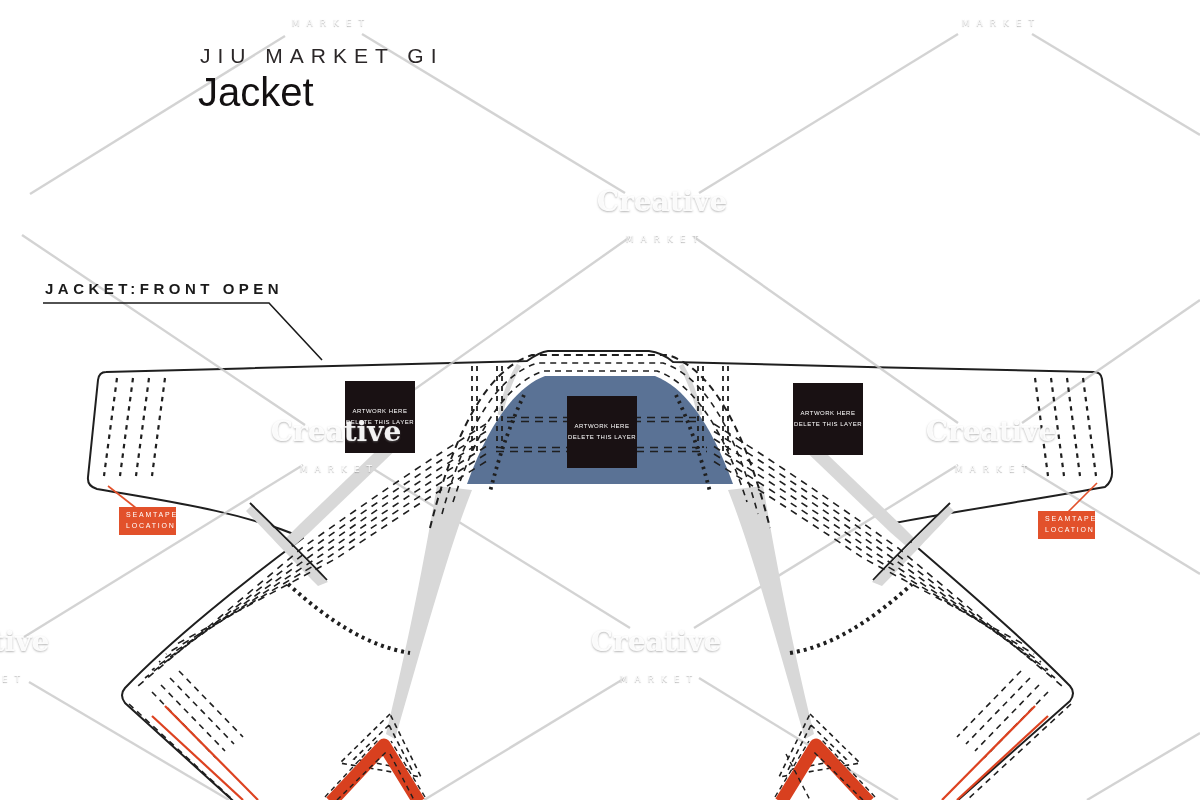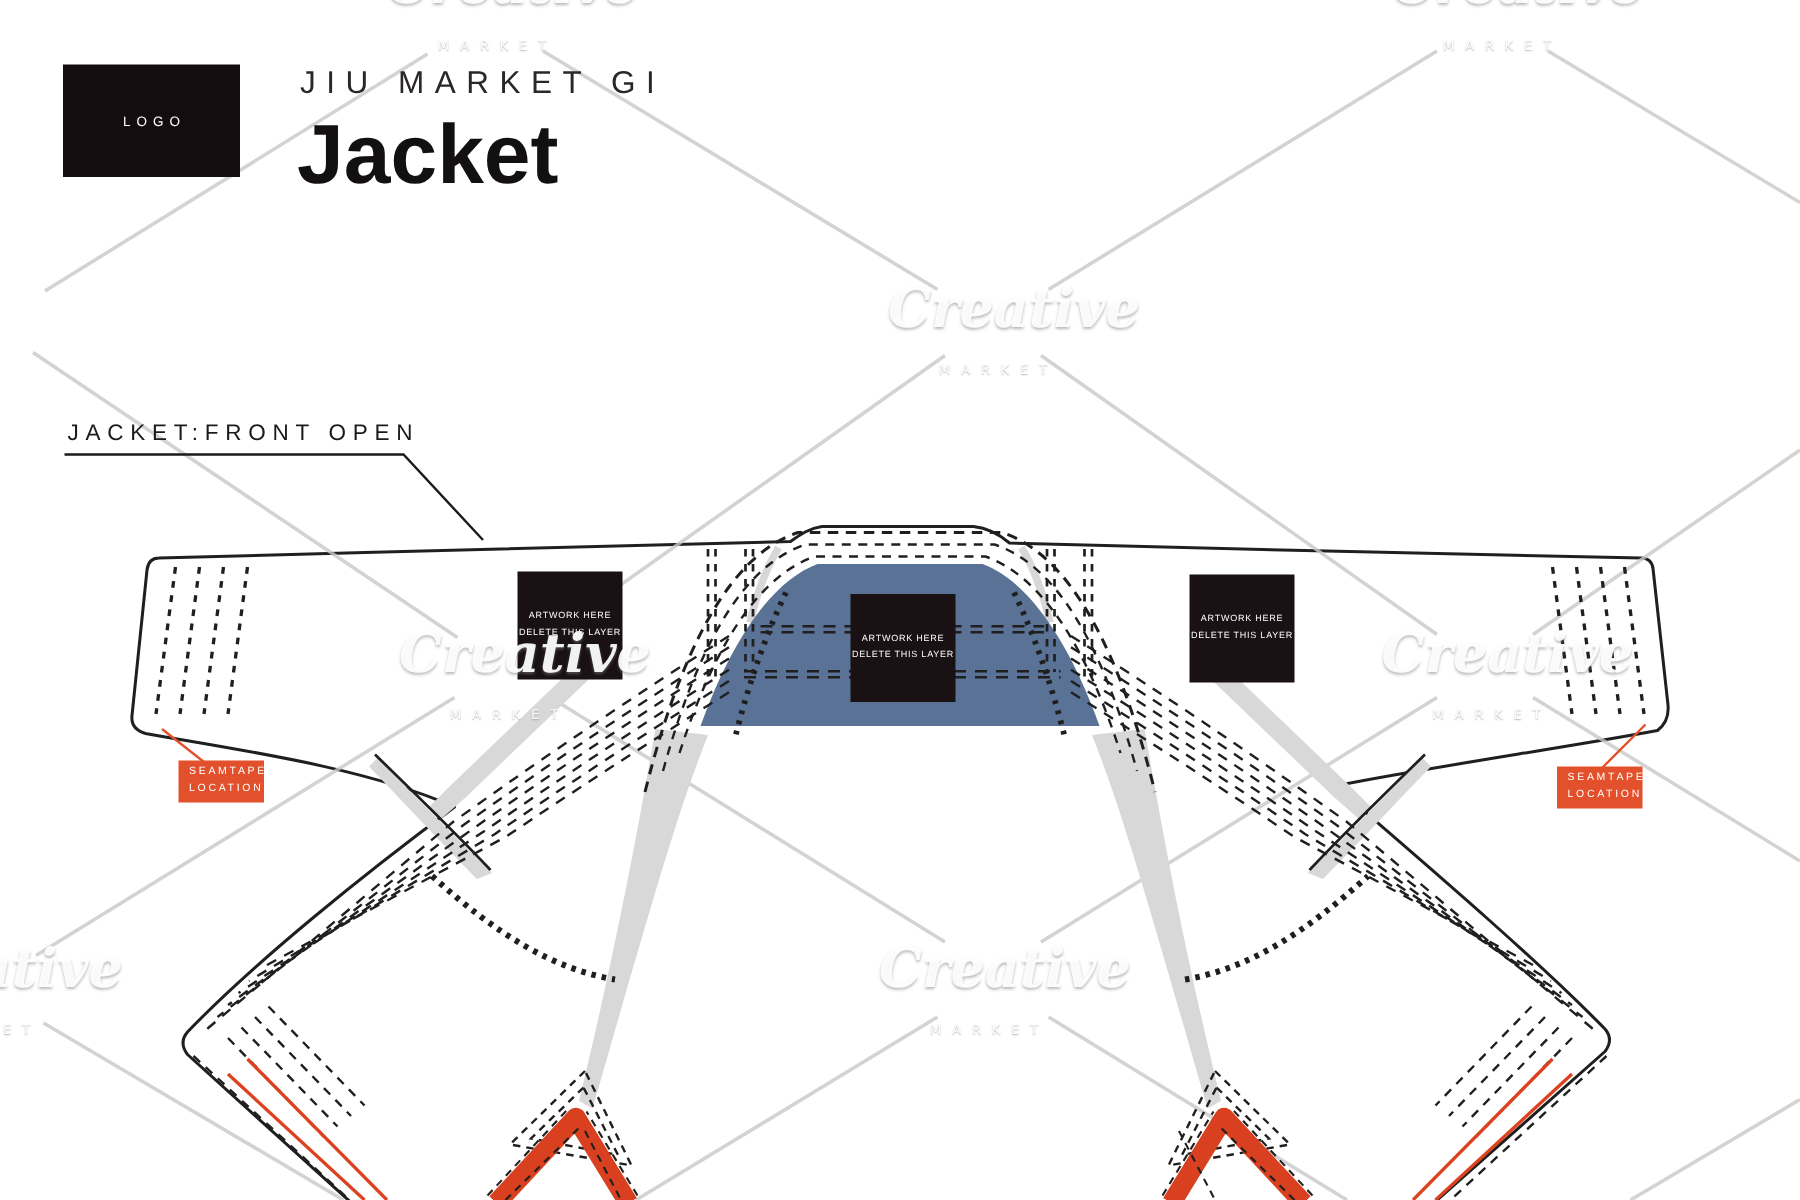--- a/index.html
+++ b/index.html
@@ -7,46 +7,46 @@
          font-family:"Liberation Sans", sans-serif;}
   svg{display:block;}
   .abs{position:absolute;}
 
   
   #logo-box{left:42px;top:43px;width:118px;height:75px;background:#140d10;
             display:flex;align-items:center;justify-content:center;z-index:5;}
   #logo-box span{color:#fff;font-size:9px;letter-spacing:4px;padding-left:4px;}
   #category-label{left:200px;top:44px;font-size:21px;letter-spacing:7px;color:#2b2728;
                   font-weight:500;z-index:5;}
-  #product-title{left:198px;top:70px;font-size:56px;font-weight:bold;color:#131011;
+  #product-title{left:198px;top:70px;font-size:40px;font-weight:normal;color:#131011;
                  letter-spacing:0px;z-index:5;}
 
   
-  #view-label{left:45px;top:280px;font-size:15px;font-weight:normal;letter-spacing:4.5px;
+  #view-label{left:45px;top:280px;font-size:15px;font-weight:bold;letter-spacing:4.5px;
               color:#1a1a1a;z-index:5;}
 
   
   .artwork-box{width:70px;height:72px;background:#191113;color:#fff;z-index:2;
                display:flex;flex-direction:column;align-items:center;justify-content:center;
                text-align:center;font-size:6px;letter-spacing:0.5px;line-height:1.8;}
   #artwork-left{left:345px;top:381px;}
   #artwork-center{left:567px;top:396px;}
   #artwork-right{left:793px;top:383px;}
 
   
   .seamtape{width:57px;height:28px;background:#e2512b;color:#fff;z-index:4;
             font-size:7px;letter-spacing:1.8px;line-height:1.55;
             display:flex;flex-direction:column;justify-content:center;padding-left:7px;box-sizing:border-box;}
   #seamtape-left{left:119px;top:507px;}
   #seamtape-right{left:1038px;top:511px;}
 
   
   .wm{width:140px;text-align:center;z-index:6;pointer-events:none;}
-  .wm-script{font-family:"DejaVu Serif", serif;font-style:italic;font-weight:bold;
-             font-size:36px;line-height:1;color:rgba(255,255,255,0.93);
+  .wm-script{font-family:"DejaVu Serif", serif;font-weight:bold;
+             font-size:28px;line-height:1;color:rgba(255,255,255,0.93);
              text-shadow:0 1px 2px rgba(125,125,125,0.55);}
   .wm-word{font-family:"DejaVu Sans", sans-serif;font-size:9px;letter-spacing:7px;
            margin-top:18px;padding-left:7px;color:rgba(255,255,255,0.95);
            text-shadow:0 1px 1px rgba(125,125,125,0.6);}
 </style>
 </head>
 <body>
 
 <div id="stage">
 
@@ -198,23 +198,20 @@
         <line x1="108" y1="486" x2="136" y2="508"></line>
         <line x1="1097" y1="483" x2="1068" y2="512"></line>
       </g>
     </g>
 
     <g>
       <polyline points="43,303 269,303 322,360" fill="none" stroke="#1a1a1a" stroke-width="1.6"></polyline>
     </g>
   </svg>
 
-  <div id="logo-box" class="abs">
-    <span>LOGO</span>
-  </div>
   <div id="category-label" class="abs">JIU MARKET GI</div>
   <div id="product-title" class="abs">Jacket</div>
 
   <div id="view-label" class="abs">JACKET:FRONT OPEN</div>
 
   <div id="artwork-left" class="abs artwork-box">
     <span>ARTWORK HERE</span>
     <span>DELETE THIS LAYER</span>
   </div>
   <div id="artwork-center" class="abs artwork-box">

